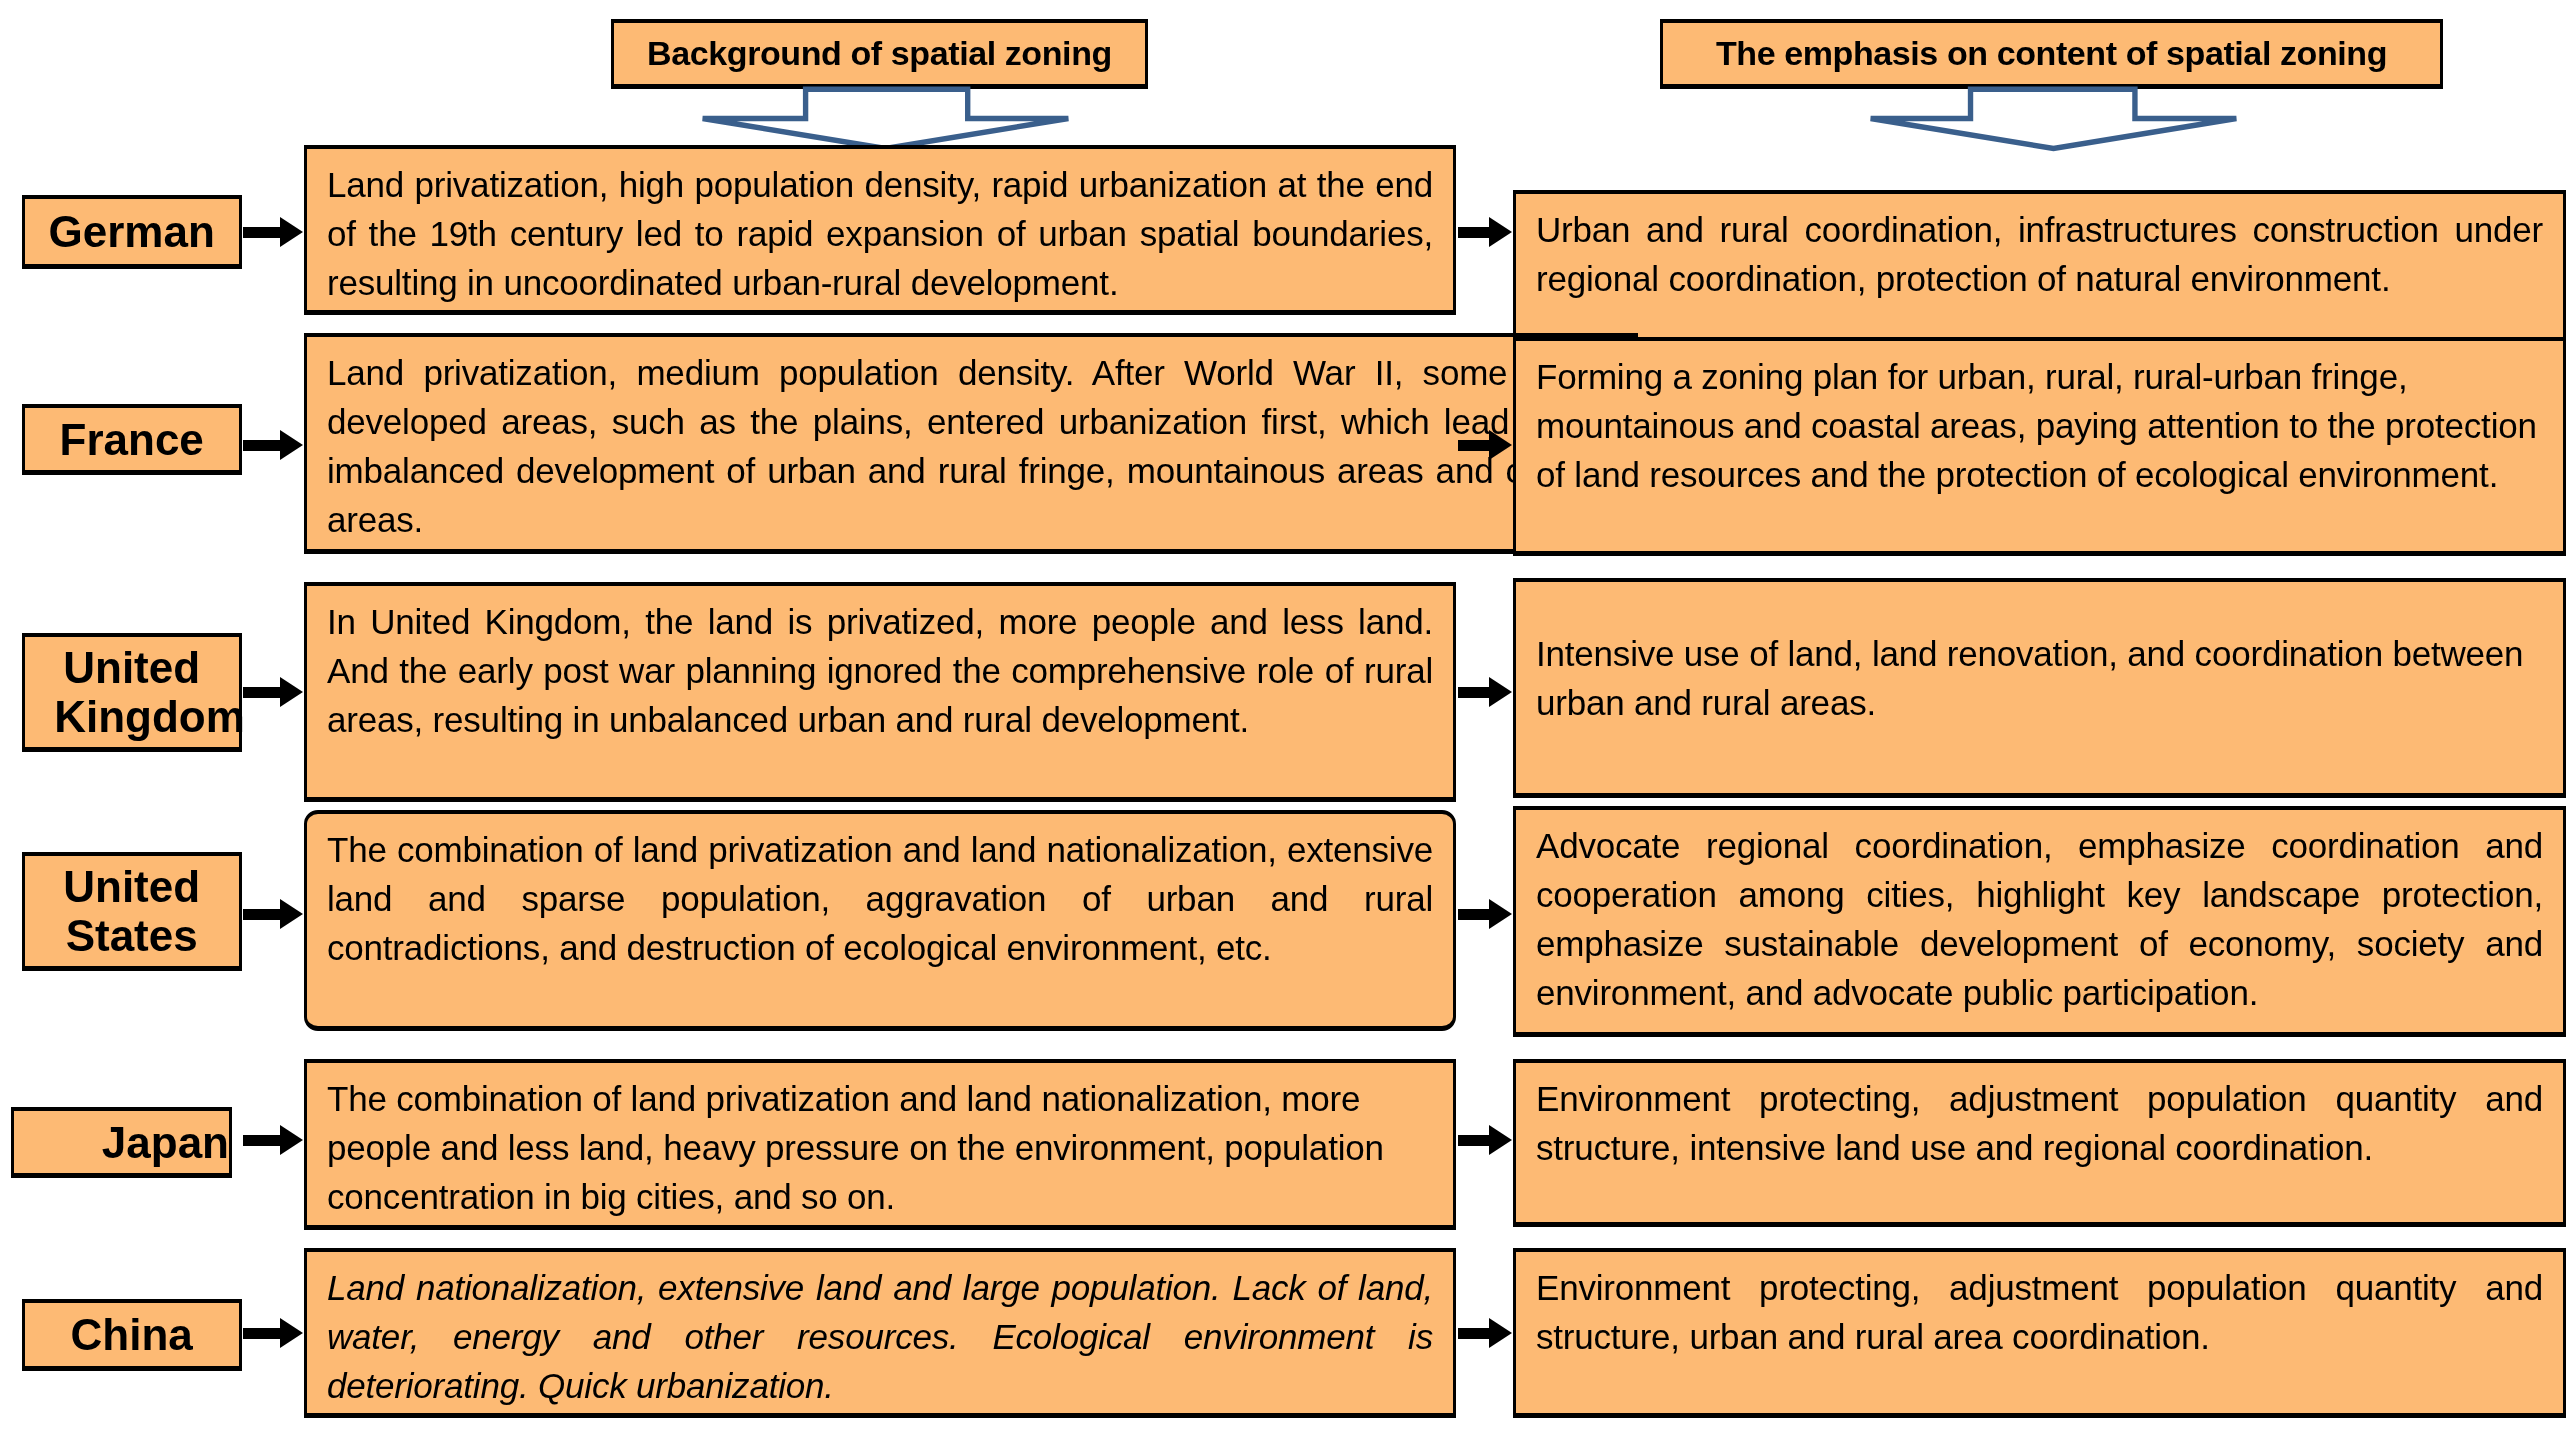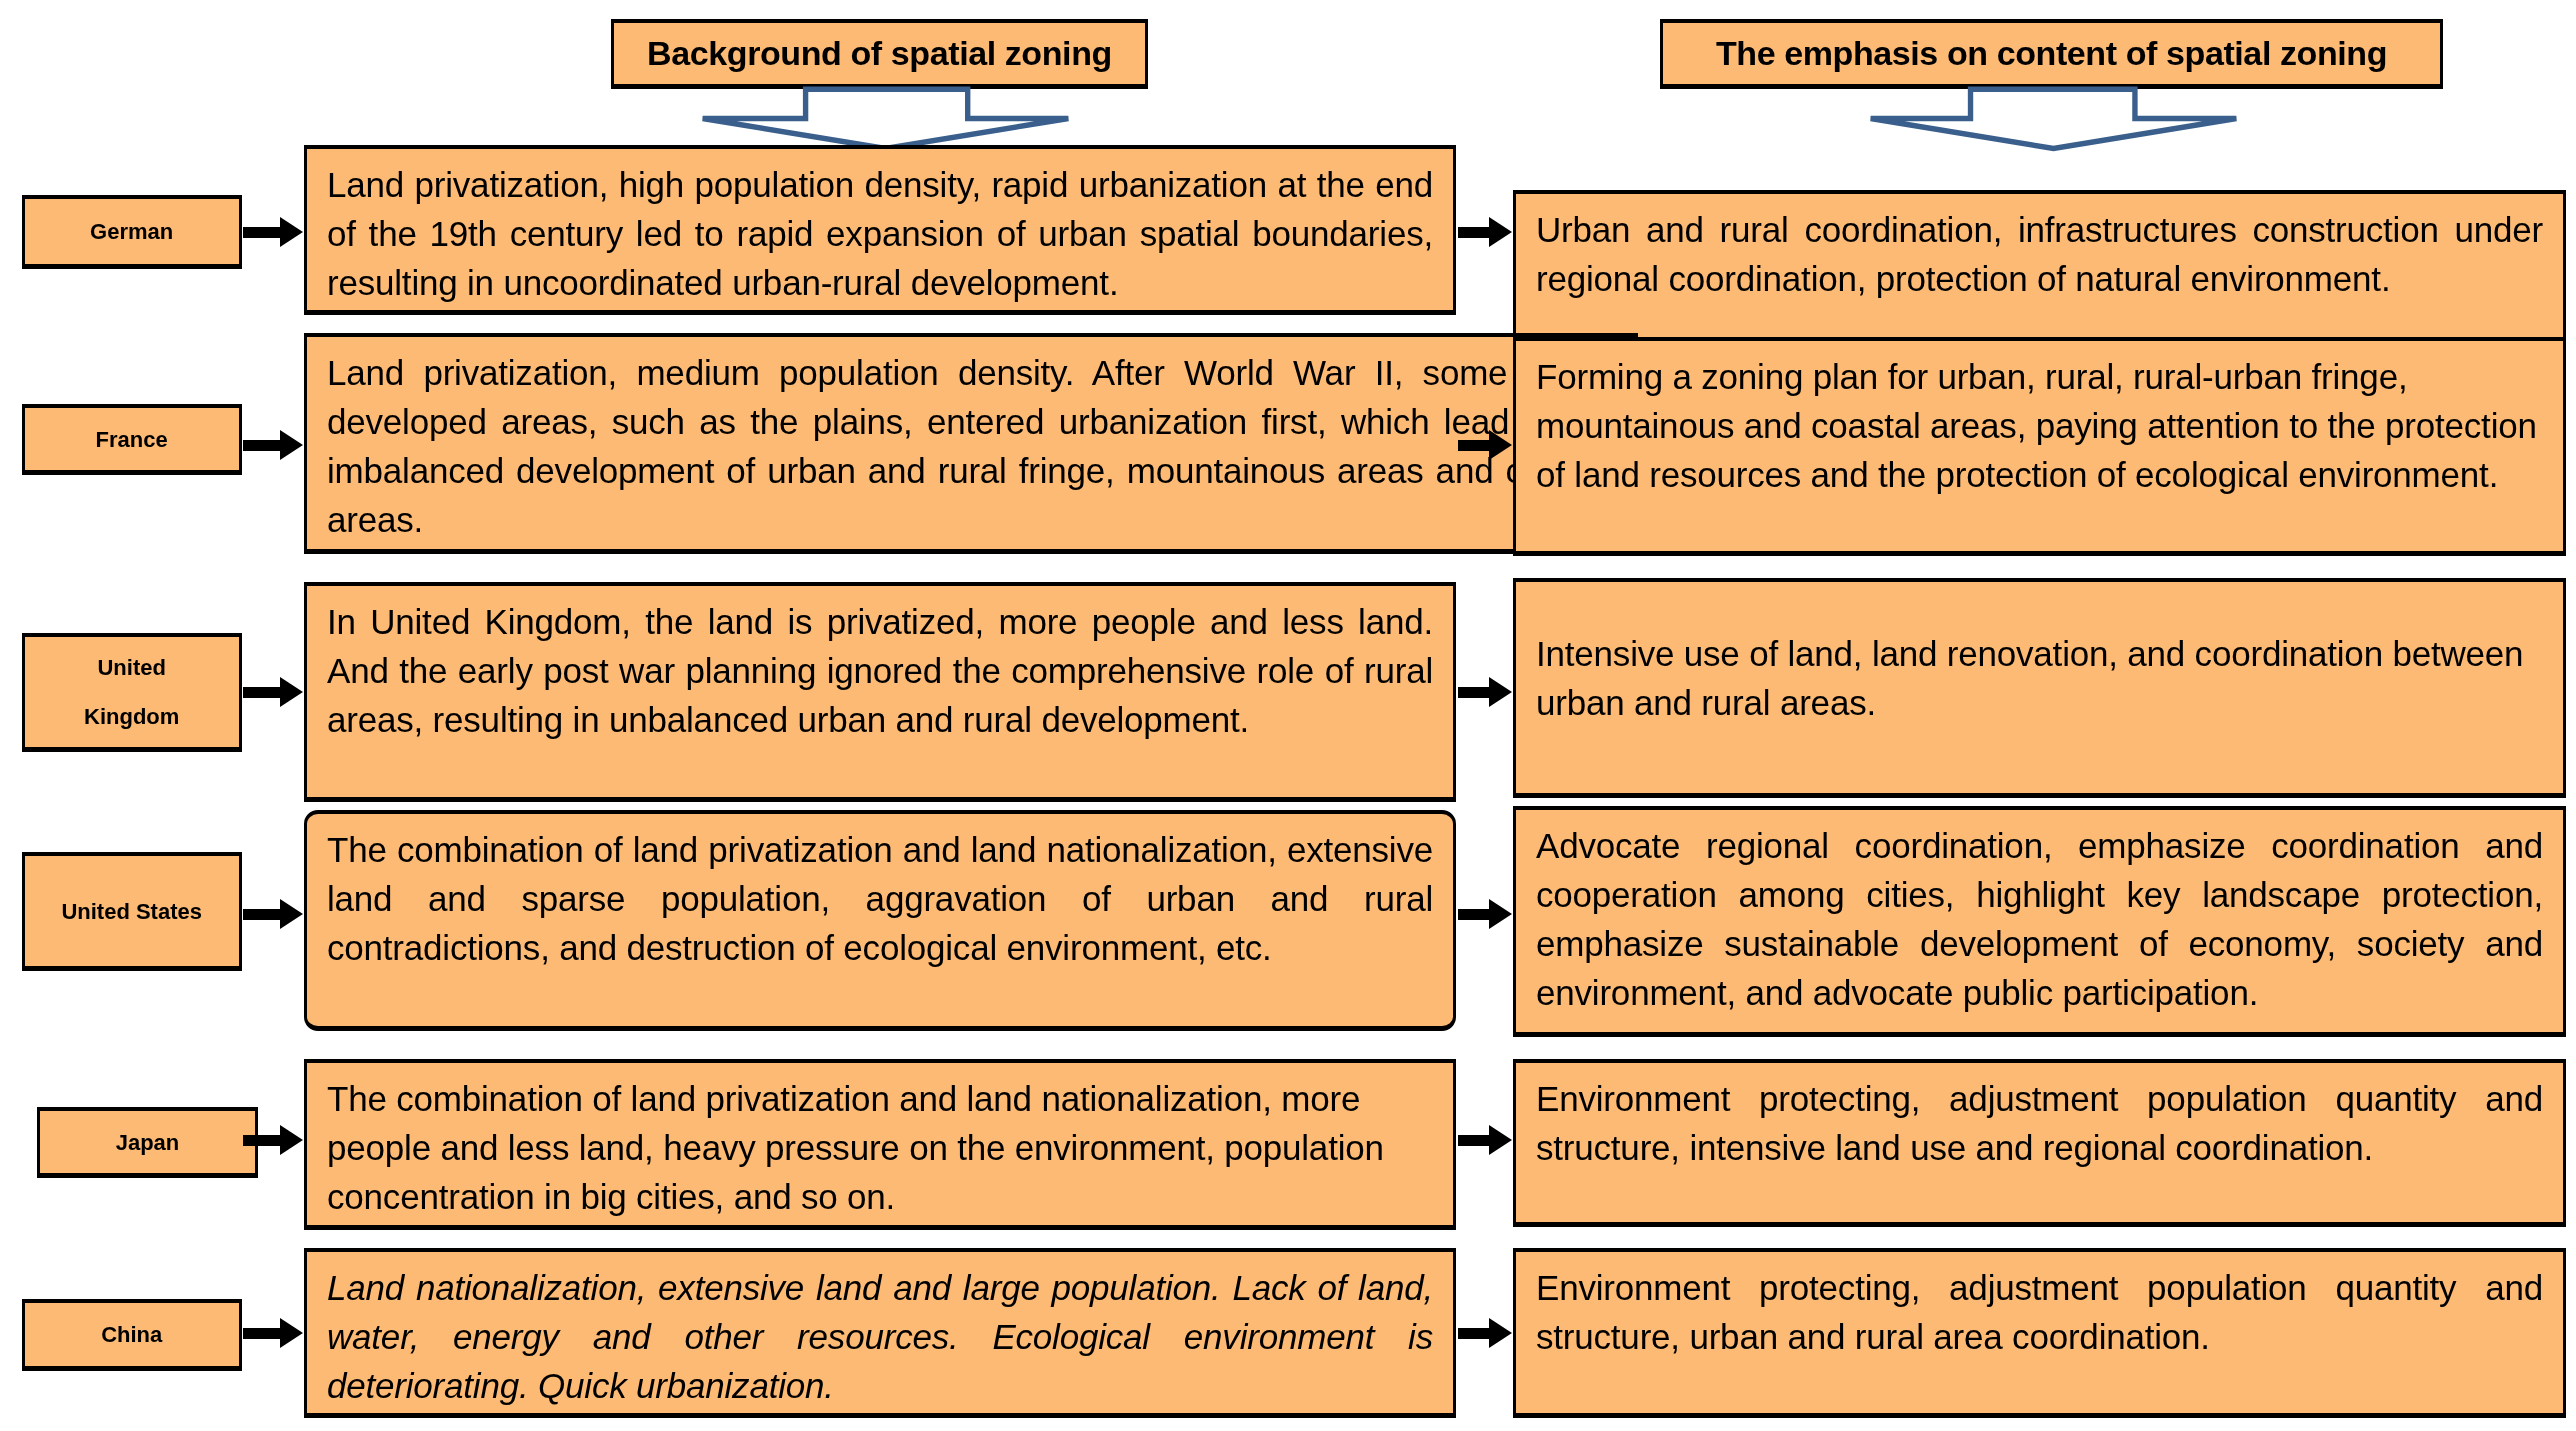--- a/index.html
+++ b/index.html
@@ -3,21 +3,21 @@
 <meta charset="utf-8">
 <style>
   html, body { margin: 0; padding: 0; background: #ffffff; }
   body { width: 2576px; height: 1431px; position: relative; overflow: hidden;
          font-family: "Liberation Sans", "DejaVu Sans", sans-serif; color: #000; }
   .box { position: absolute; box-sizing: border-box; background: #fdba74;
          border: 3.1px solid #000; border-bottom-width: 5.4px; border-top-width: 4.6px; }
   .header { display: flex; align-items: center; justify-content: center;
             font-weight: bold; font-size: 34px; letter-spacing: -0.4px; }
   .country { display: flex; align-items: center; justify-content: center; text-align: center;
-             font-weight: bold; font-size: 22px; line-height: 49px; }
+             font-weight: bold; font-size: 44px; line-height: 49px; }
   .content { padding: 10.8px 20px 7.7px 20px; font-size: 35px; line-height: 49px;
              letter-spacing: -0.2px; text-align: justify; }
   .content.left-align { text-align: left; }
   .content.vcenter { display: flex; align-items: center; }
   .arrow { position: absolute; height: 31px; }
   .arrow .shaft { position: absolute; left: 0; top: 10px; height: 10.8px; background: #000; }
   .arrow .head { position: absolute; top: 0; width: 0; height: 0;
                  border-top: 15.5px solid transparent; border-bottom: 15.5px solid transparent;
                  border-left: 23px solid #000; }
   svg.blue-arrow { position: absolute; overflow: visible; }
@@ -104,21 +104,21 @@
   <span>The combination of land privatization and land nationalization, extensive land and sparse population, aggravation of urban and rural contradictions, and destruction of ecological environment, etc.</span>
 </div>
 <div class="arrow" style="left:1458px; top:899px; width:54px;">
   <div class="shaft" style="width:32px;"></div>
     <div class="head" style="left:31px;"></div>
 </div>
 <div class="box content" style="left:1513px; top:806px; width:1053px; height:231px;">
   <span>Advocate regional coordination, emphasize coordination and cooperation among cities, highlight key landscape protection, emphasize sustainable development of economy, society and environment, and advocate public participation.</span>
 </div>
 
-<div class="box country" style="left:37px; top:1107px; width:221px; height:71px;">
+<div class="box country" style="left:11px; top:1107px; width:221px; height:71px;justify-content:flex-end;">
   <span>Japan</span>
 </div>
 <div class="arrow" style="left:243px; top:1125px; width:60px;">
   <div class="shaft" style="width:39px;"></div>
     <div class="head" style="left:37px;"></div>
 </div>
 <div class="box content left-align" style="left:304px; top:1059px; width:1152px; height:171px;">
   <span>The combination of  land privatization and land nationalization, more people and less land, heavy pressure on the environment, population concentration in big cities, and so on.</span>
 </div>
 <div class="arrow" style="left:1458px; top:1125px; width:54px;">

